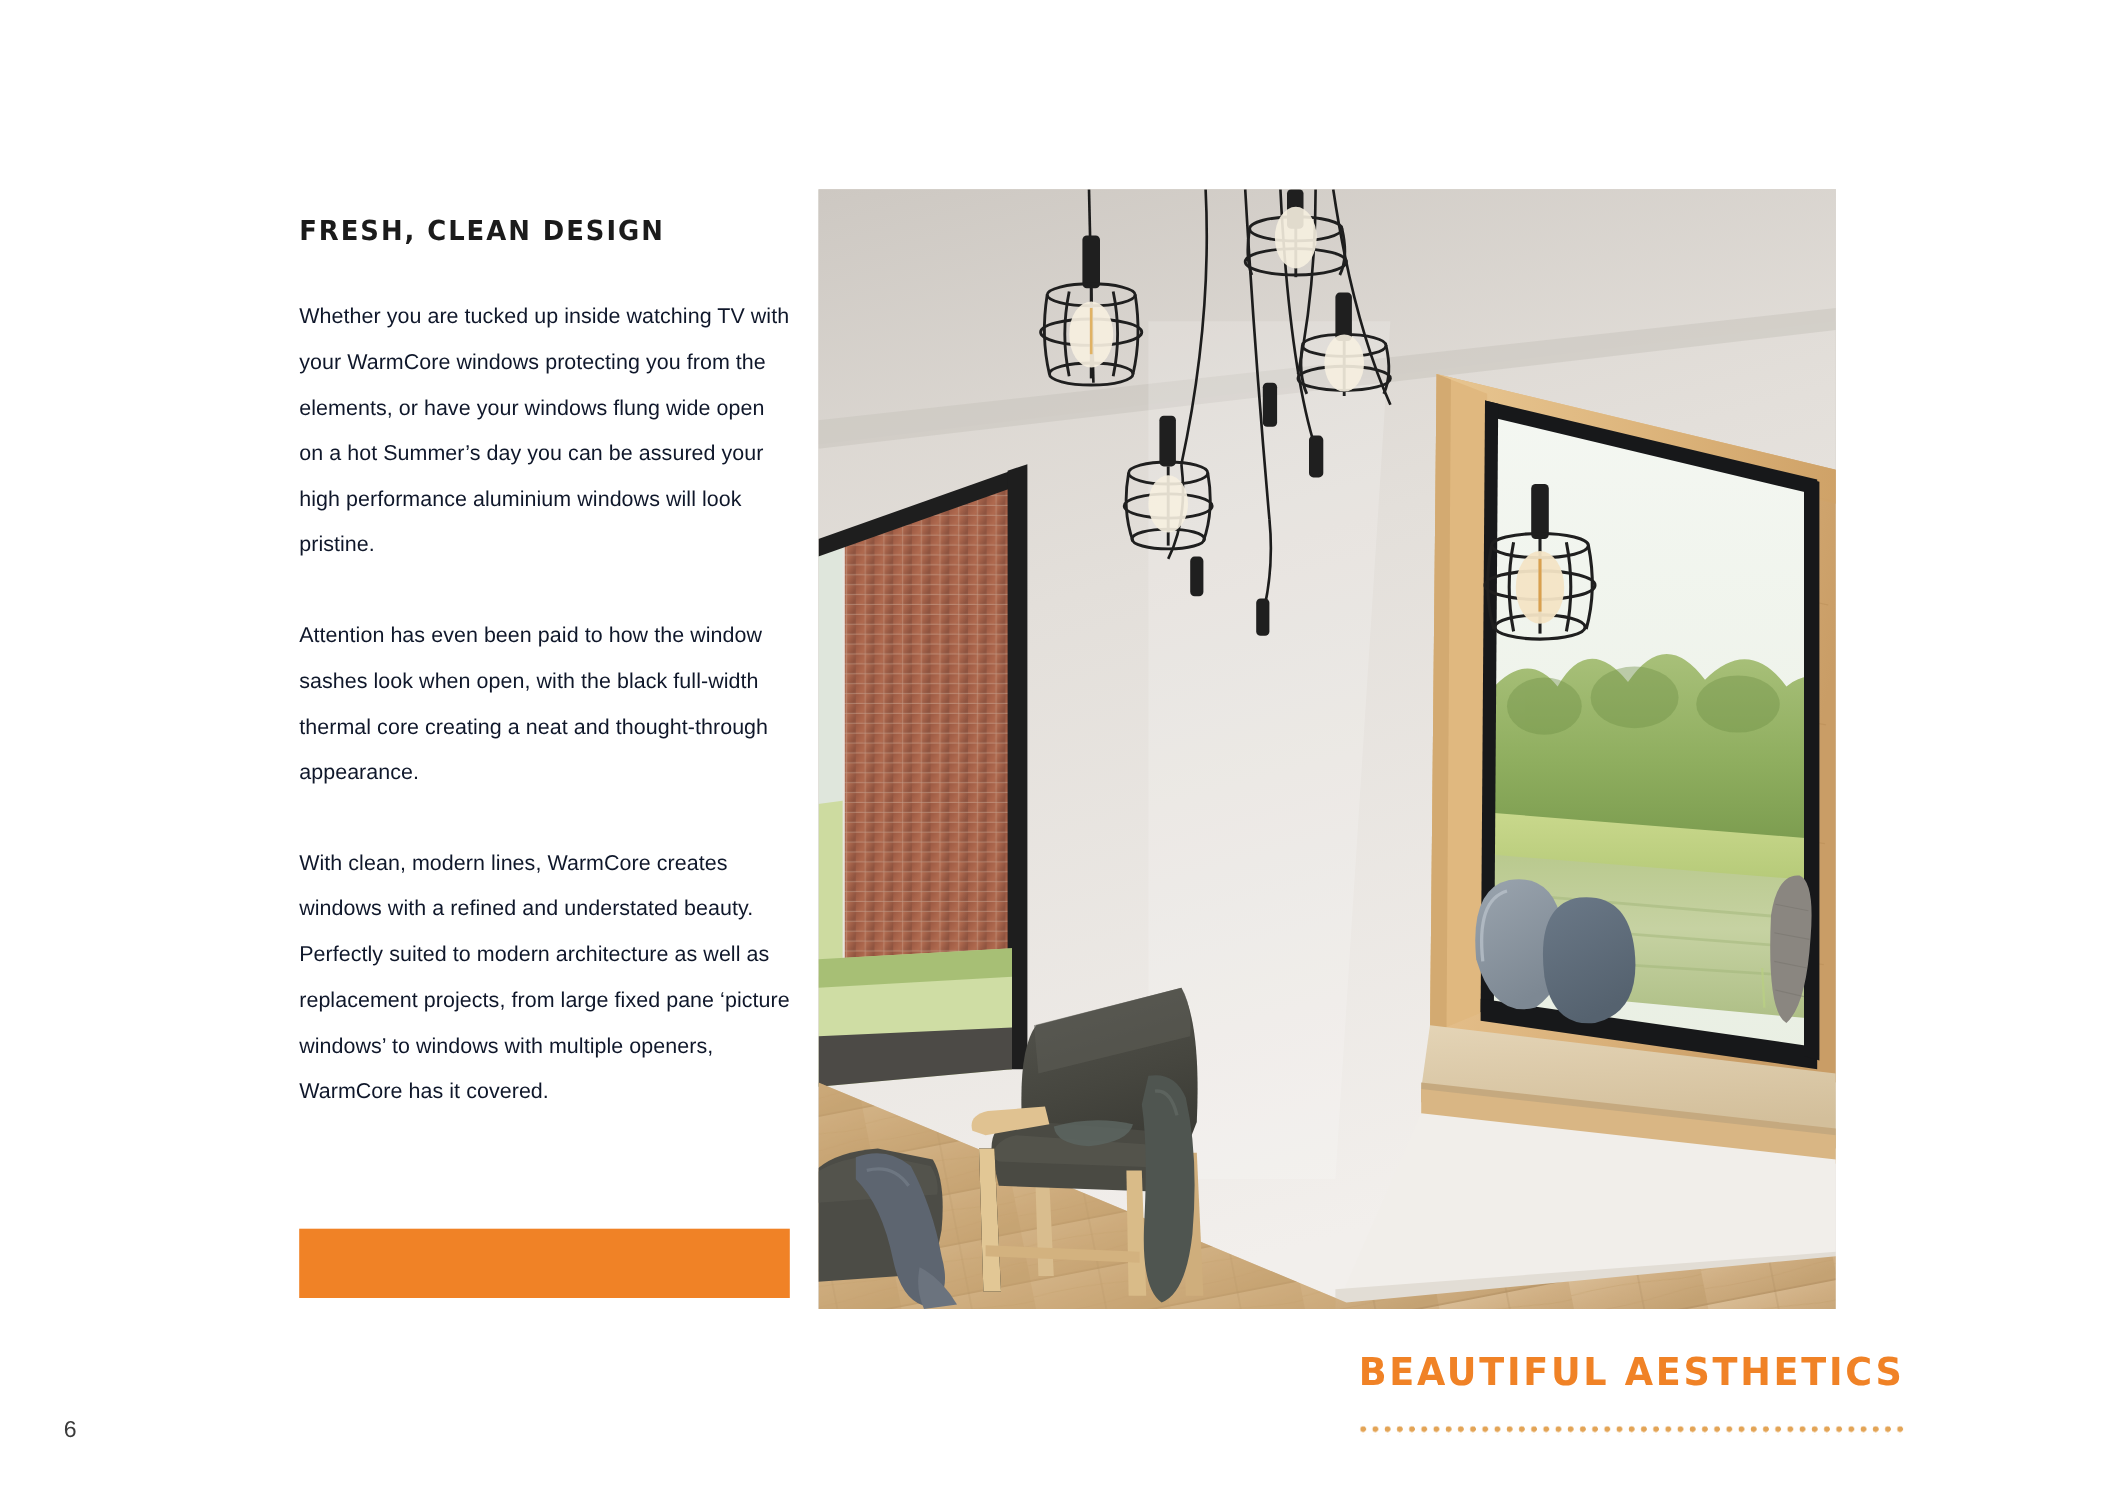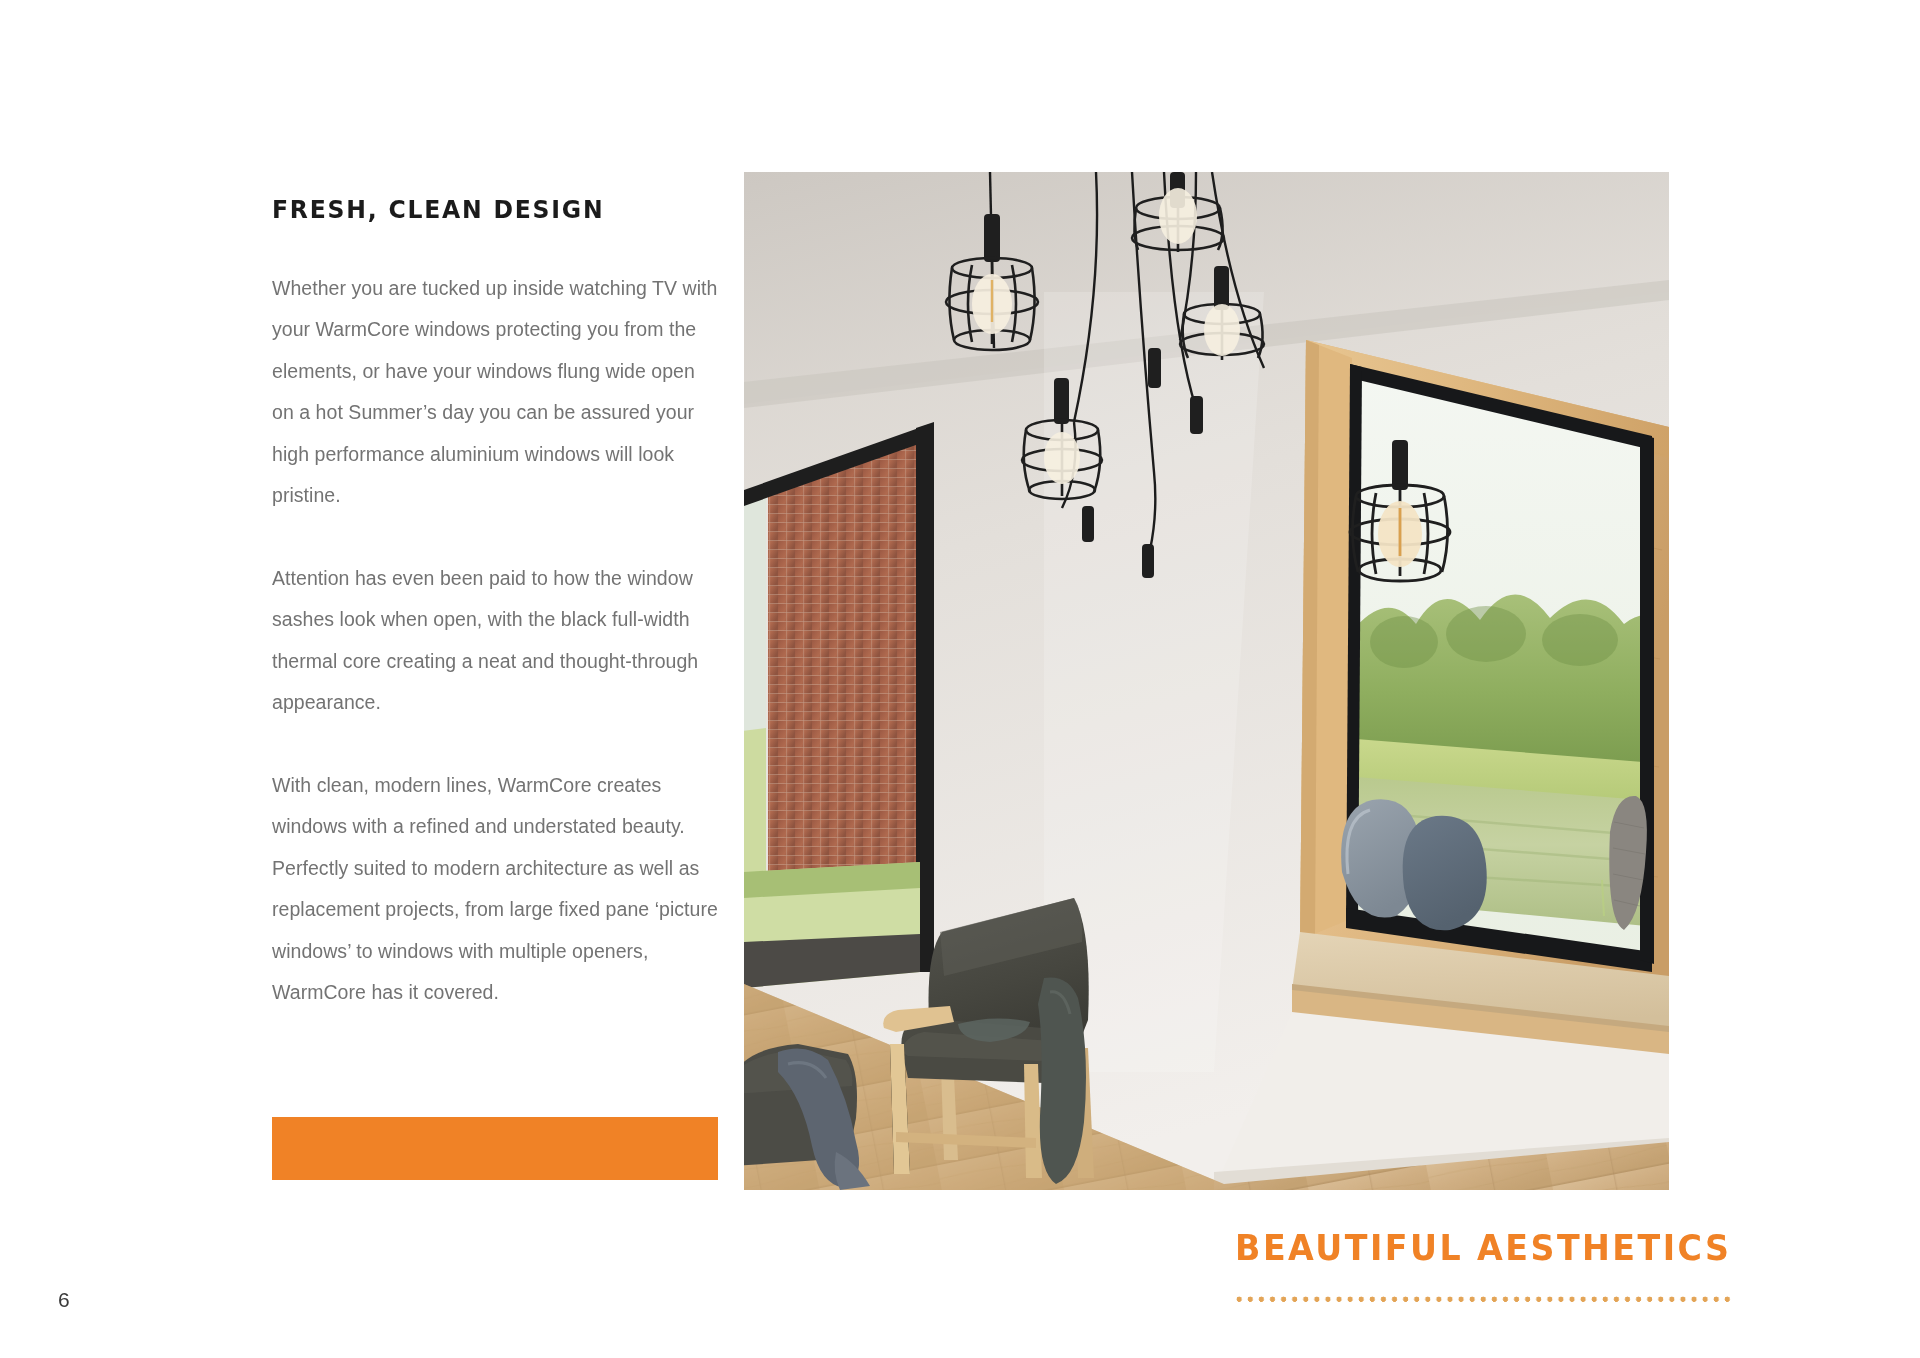--- a/index.html
+++ b/index.html
@@ -39,21 +39,21 @@
     line-height: 1.1;
     transform: scaleX(0.94);
     transform-origin: left center;
     white-space: nowrap;
   }
 
   .body-copy {
     font-family: "Liberation Sans", sans-serif;
     font-size: 19.5px;
     font-weight: 300;
-    color: #737373;
+    color: #0f172a;
     line-height: 41.5px;
     letter-spacing: 0.05px;
     margin: 0 0 41px 0;
   }
   .body-copy:last-of-type { margin-bottom: 0; }
 
   
   .orange-bar {
     position: absolute;
     left: 272px;

